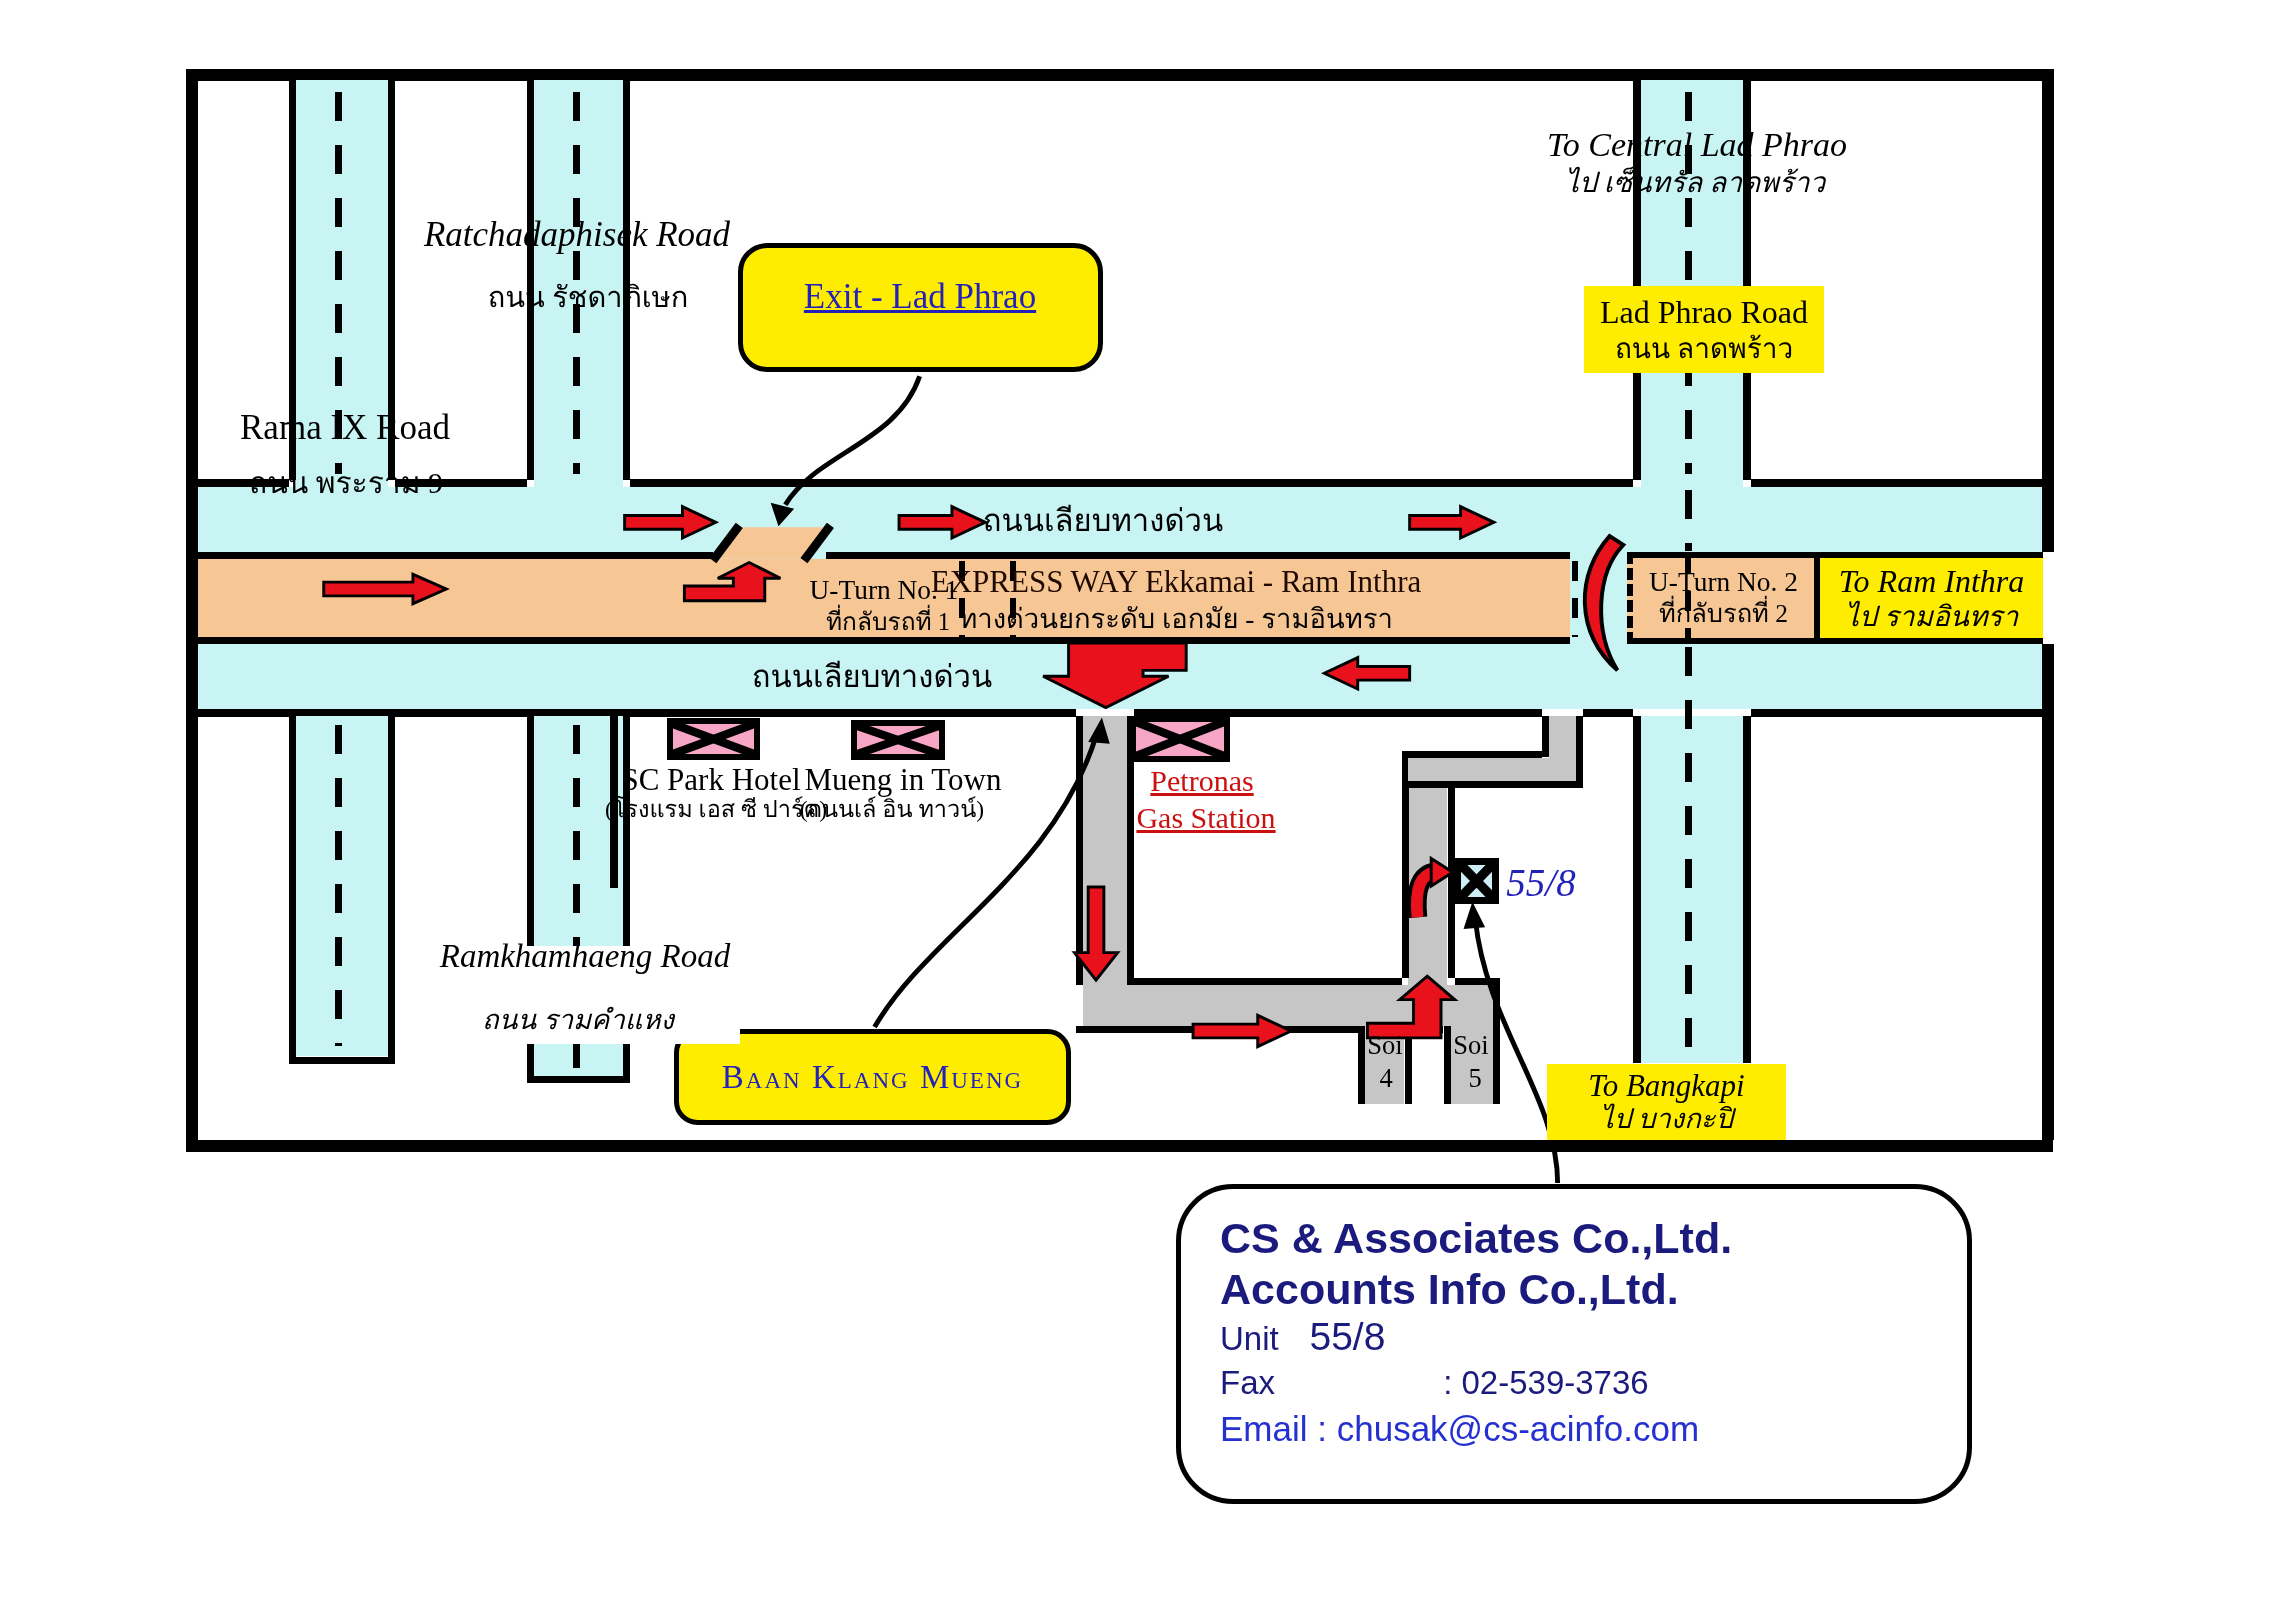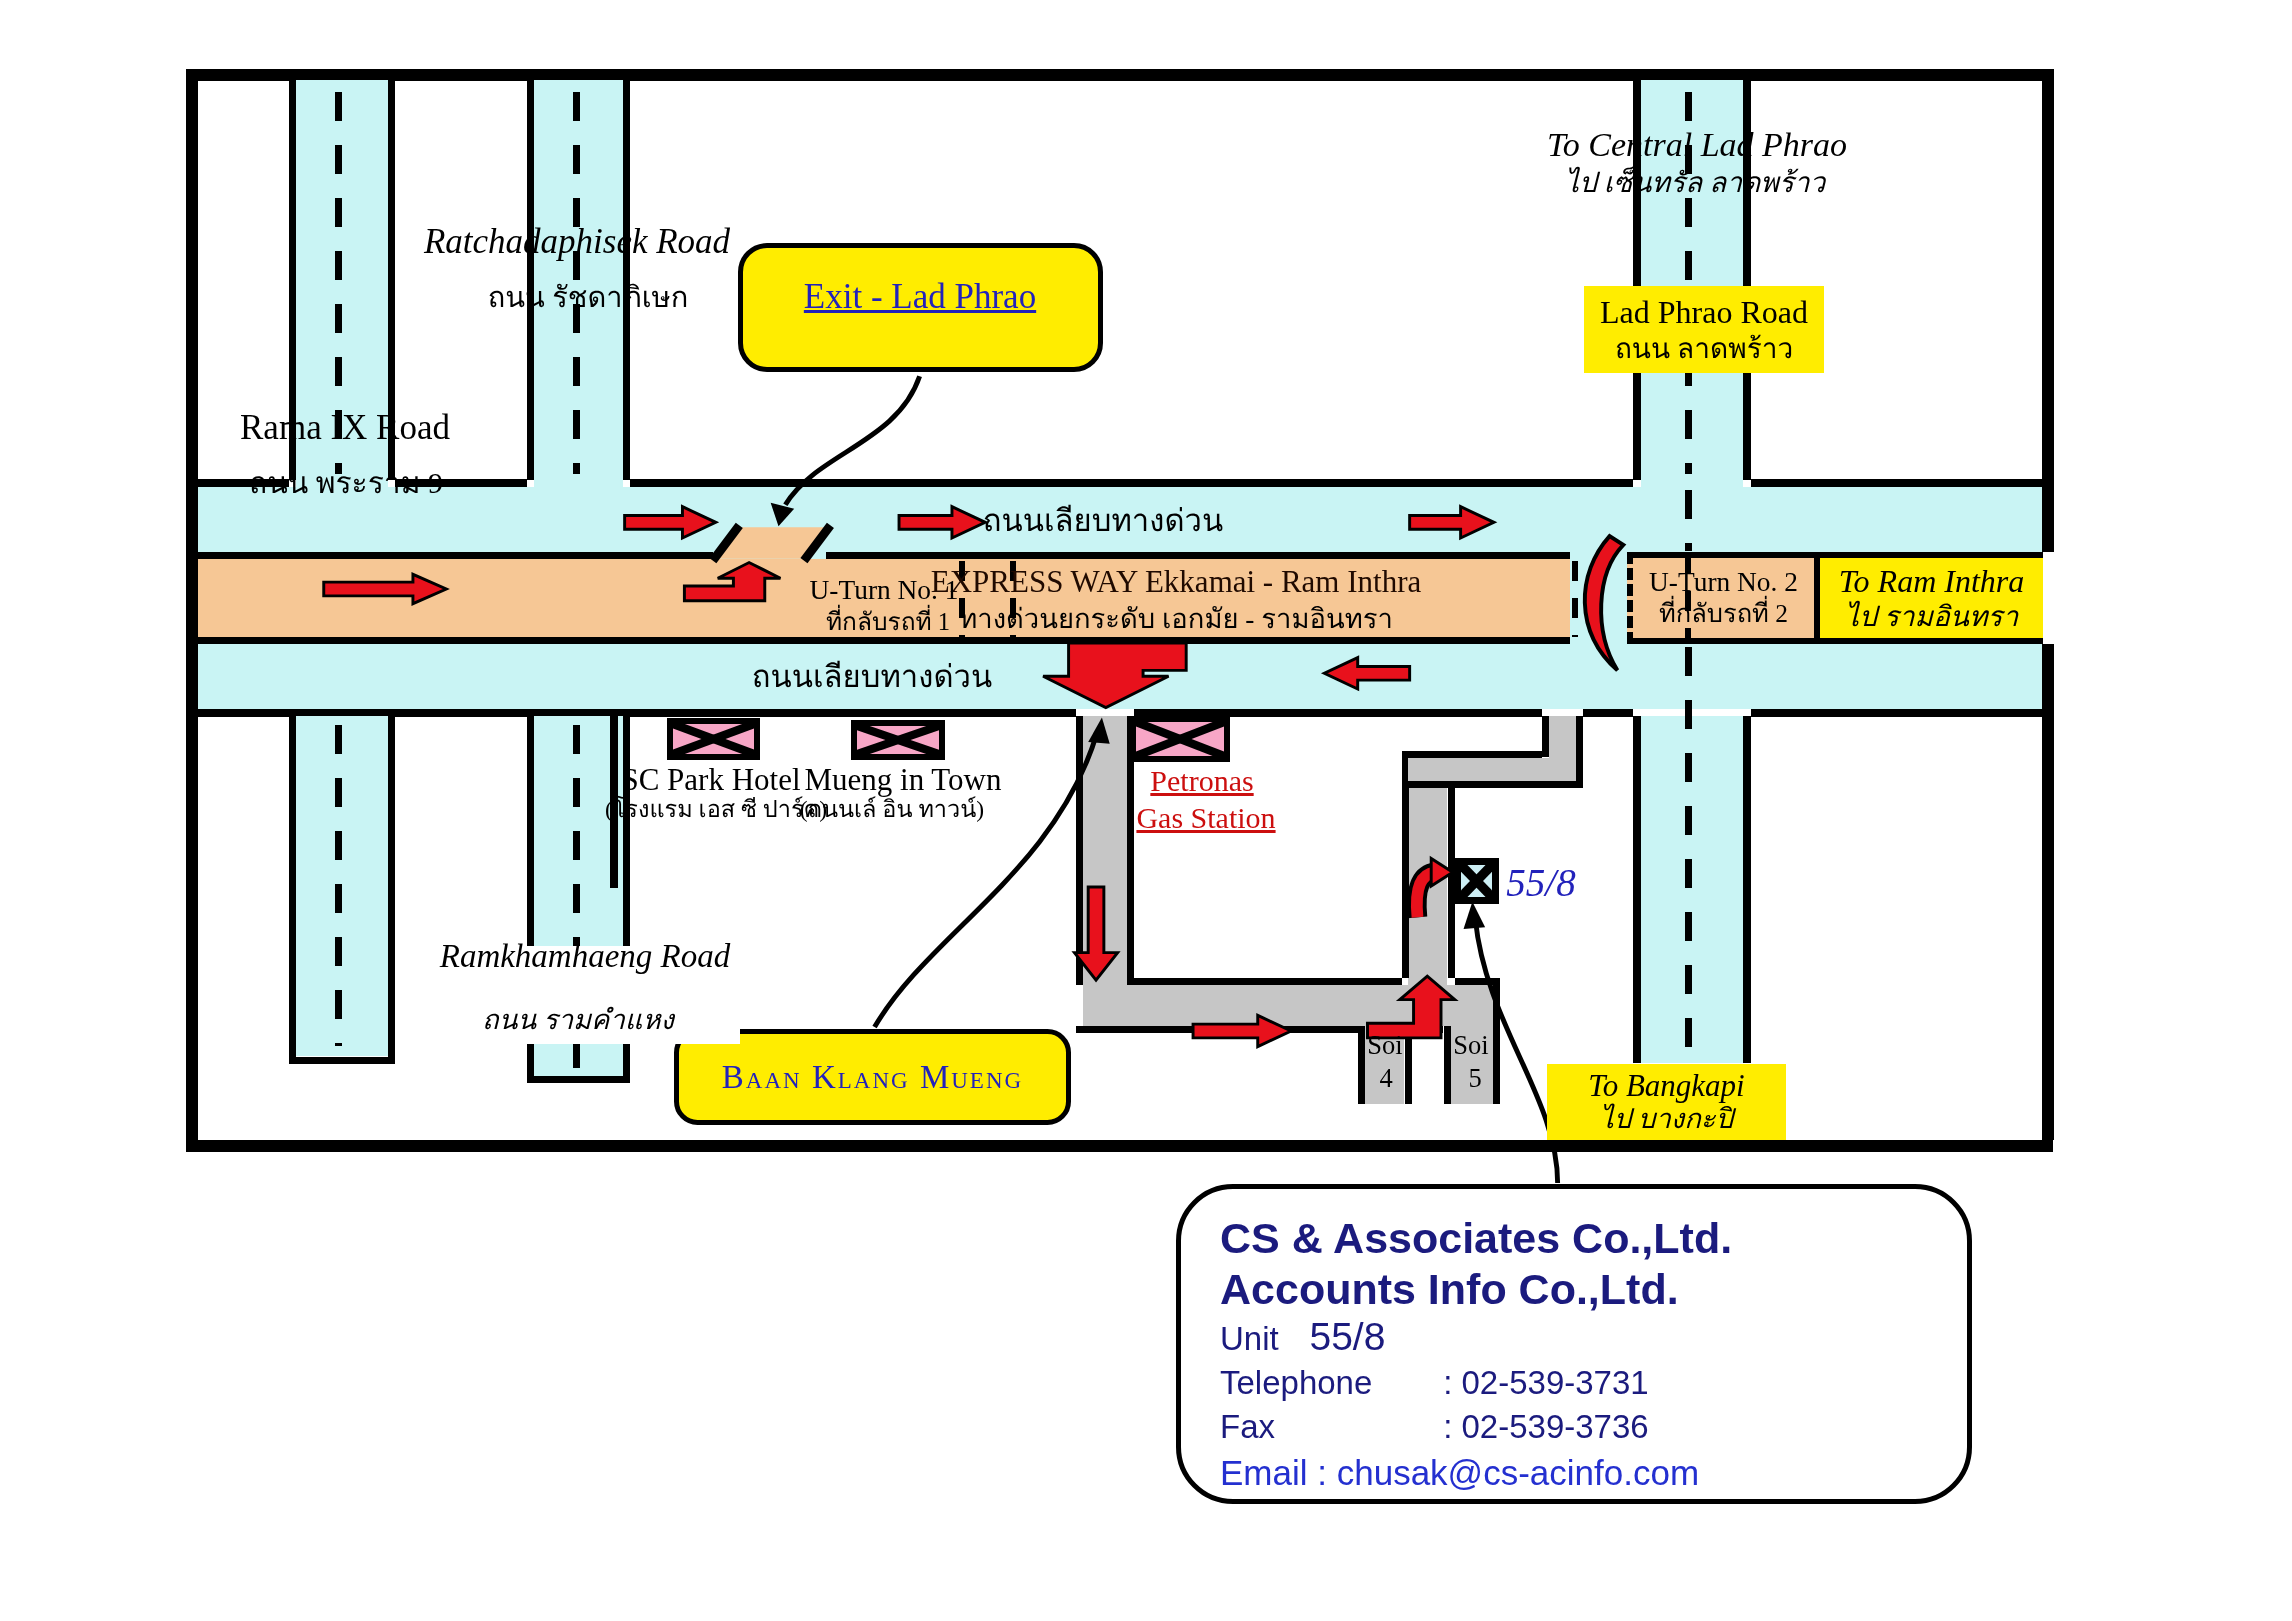--- a/index.html
+++ b/index.html
@@ -215,21 +215,21 @@
     <svg viewBox="0 0 30 31" preserveAspectRatio="none">
         <line x1="0" y1="0" x2="30" y2="31" stroke="#000" stroke-width="9"></line>
         <line x1="30" y1="0" x2="0" y2="31" stroke="#000" stroke-width="9"></line>
       </svg>
   </div>
   <div class="lbl bd it" style="left:1541px;top:882px;font-size:39px;color:#2222bb;">55/8</div>
 
   <div class="lbl bd" style="left:345px;top:428px;font-size:35px;">Rama IX Road</div>
   <div class="lbl bd" style="left:346px;top:482px;font-size:30px;">ถนน พระราม 9</div>
 
-  <div class="lbl it" style="left:577px;top:242px;font-size:35px;">Ratchadaphisek Road</div>
+  <div class="lbl it" style="left:577px;top:235px;font-size:35px;">Ratchadaphisek Road</div>
   <div class="lbl" style="left:588px;top:297px;font-size:29px;">ถนน รัชดาภิเษก</div>
 
   <div class="lbl it" style="left:1697px;top:145px;font-size:34px;">To Central Lad Phrao</div>
   <div class="lbl it" style="left:1695px;top:182px;font-size:28px;">ไป เซ็นทรัล ลาดพร้าว</div>
 
   <div class="lbl bd" style="left:1103px;top:520px;font-size:31px;">ถนนเลียบทางด่วน</div>
   <div class="lbl bd" style="left:872px;top:676px;font-size:31px;">ถนนเลียบทางด่วน</div>
 
   <div class="lbl bd" style="left:1176px;top:582px;font-size:31px;color:#200a00;">EXPRESS WAY  Ekkamai - Ram Inthra</div>
   <div class="lbl bd" style="left:1176px;top:618px;font-size:27.4px;">ทางด่วนยกระดับ  เอกมัย - รามอินทรา</div>
@@ -253,24 +253,20 @@
   <div class="lbl bd" style="left:1386px;top:1078px;font-size:26.5px;">4</div>
   <div class="lbl bd" style="left:1471px;top:1045px;font-size:26.5px;">Soi</div>
   <div class="lbl bd" style="left:1475px;top:1078px;font-size:26.5px;">5</div>
 
   <div class="infobox">
     <div class="co">CS &amp; Associates Co.,Ltd.</div>
     <div class="co">Accounts Info Co.,Ltd.</div>
     <div class="row">
       <span>Unit</span>
       <span class="bd" style="font-size:39px;margin-left:21.6px;">55/8</span>
-    </div>
-    <div class="row">
-      <span class="rlab">Telephone</span>
-      <span>: 02-539-3731</span>
     </div>
     <div class="row">
       <span class="rlab">Fax</span>
       <span>: 02-539-3736</span>
     </div>
     <div class="email-row">
       <span class="bd">Email</span>
       <span>: chusak@cs-acinfo.com</span>
     </div>
   </div>

